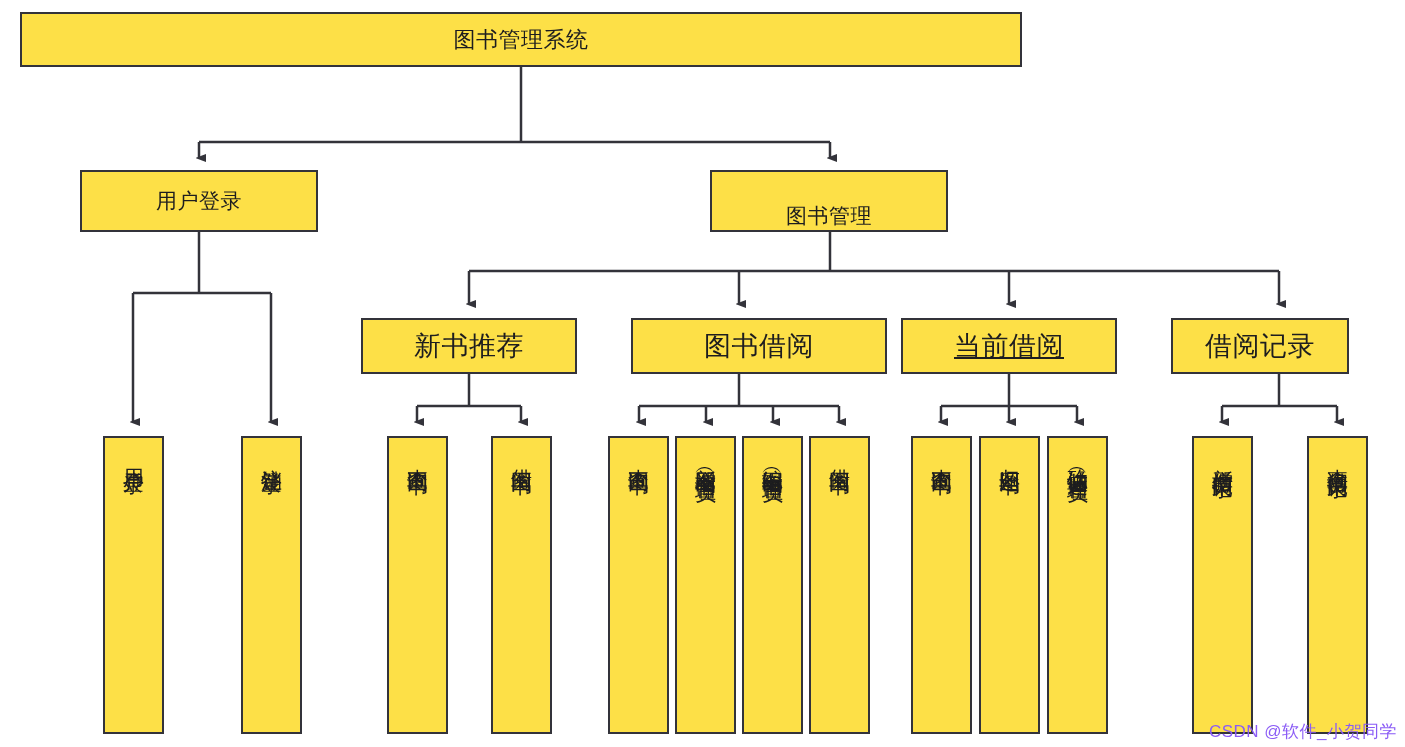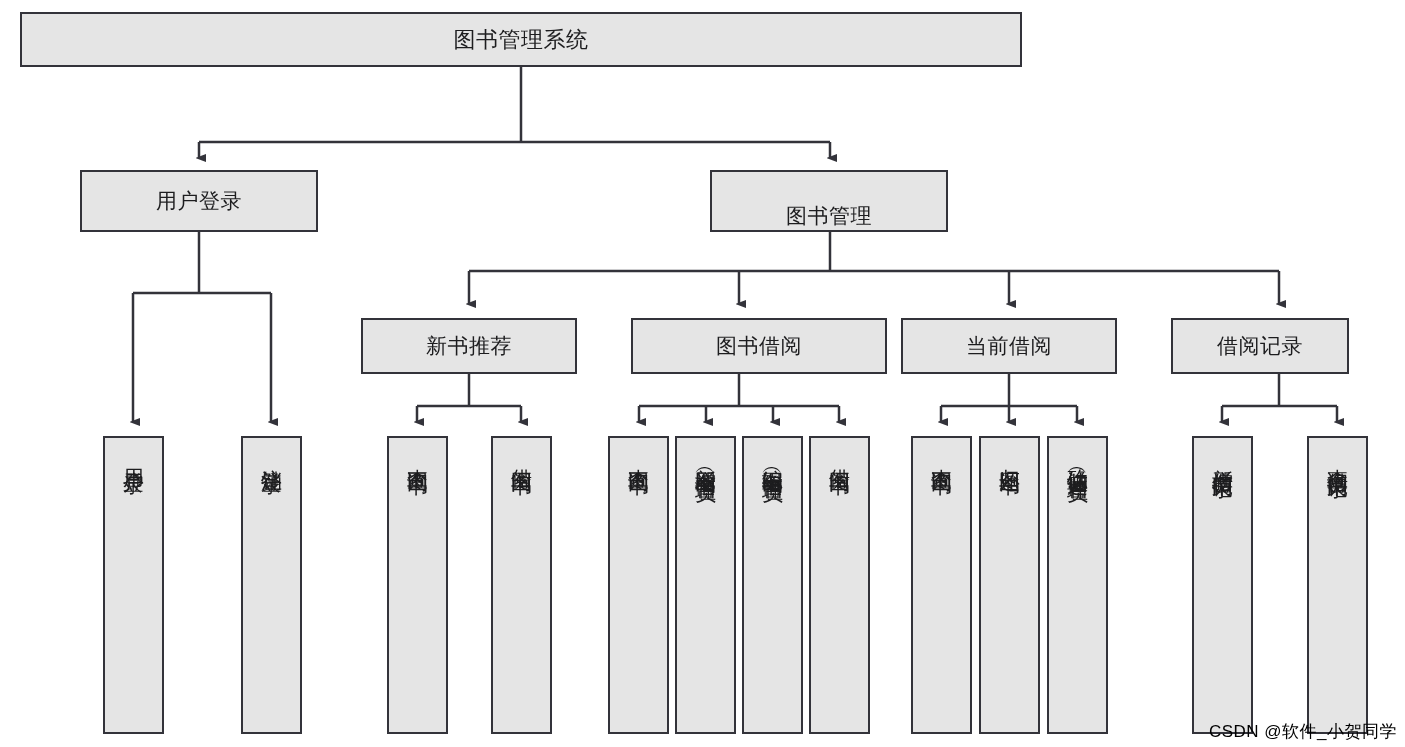--- a/index.html
+++ b/index.html
@@ -22,35 +22,35 @@
     position: absolute;
     left: 0;
     top: 0;
     width: 1405px;
     height: 747px;
     pointer-events: none;
   }
   .node-box {
     position: absolute;
     box-sizing: border-box;
-    background: #e5e5e5;
+    background: #fde047;
     border: 2px solid #33333a;
     display: flex;
     align-items: center;
     justify-content: center;
     color: #1d1d1f;
   }
   .node-box.level-1 {
     font-size: 22px;
   }
   .node-box.level-2 {
     font-size: 21px;
   }
   .node-box.level-3 {
-    font-size: 21px;
+    font-size: 27px;
   }
   .node-box.leaf {
     align-items: flex-start;
     justify-content: center;
     padding-top: 14px;
   }
   .node-label {
     white-space: nowrap;
     letter-spacing: 0.5px;
   }
@@ -60,21 +60,21 @@
     white-space: nowrap;
     font-size: 21px;
     line-height: 1.15;
     letter-spacing: 2px;
   }
   #watermark {
     position: absolute;
     right: 8px;
     bottom: 4px;
     font-size: 17px;
-    color: #000000;
+    color: #8b5cf6;
     white-space: nowrap;
     letter-spacing: 0.5px;
   }
 </style>
 </head>
 <body>
 
 <div id="diagram-root">
 
   <svg id="connector-layer" viewBox="0 0 1405 747" width="1405" height="747" xmlns="http://www.w3.org/2000/svg">
@@ -139,21 +139,21 @@
   <div class="node-box level-2" style="left:710px; top:170px; width:238px; height:62px;align-items:flex-end;">
     <span class="node-label">图书管理</span>
   </div>
 
   <div class="node-box level-3" style="left:361px; top:318px; width:216px; height:56px;">
     <span class="node-label">新书推荐</span>
   </div>
   <div class="node-box level-3" style="left:631px; top:318px; width:256px; height:56px;">
     <span class="node-label">图书借阅</span>
   </div>
-  <div class="node-box level-3" style="left:901px; top:318px; width:216px; height:56px;">
+  <div class="node-box level-3" style="left:901px; top:318px; width:216px; height:56px;text-decoration:underline;">
     <span class="node-label">当前借阅</span>
   </div>
   <div class="node-box level-3" style="left:1171px; top:318px; width:178px; height:56px;">
     <span class="node-label">借阅记录</span>
   </div>
 
   <div class="node-box leaf" style="left:103px; top:436px; width:61px; height:298px;">
     <span class="node-label vertical">用户登录</span>
   </div>
   <div class="node-box leaf" style="left:241px; top:436px; width:61px; height:298px;">

